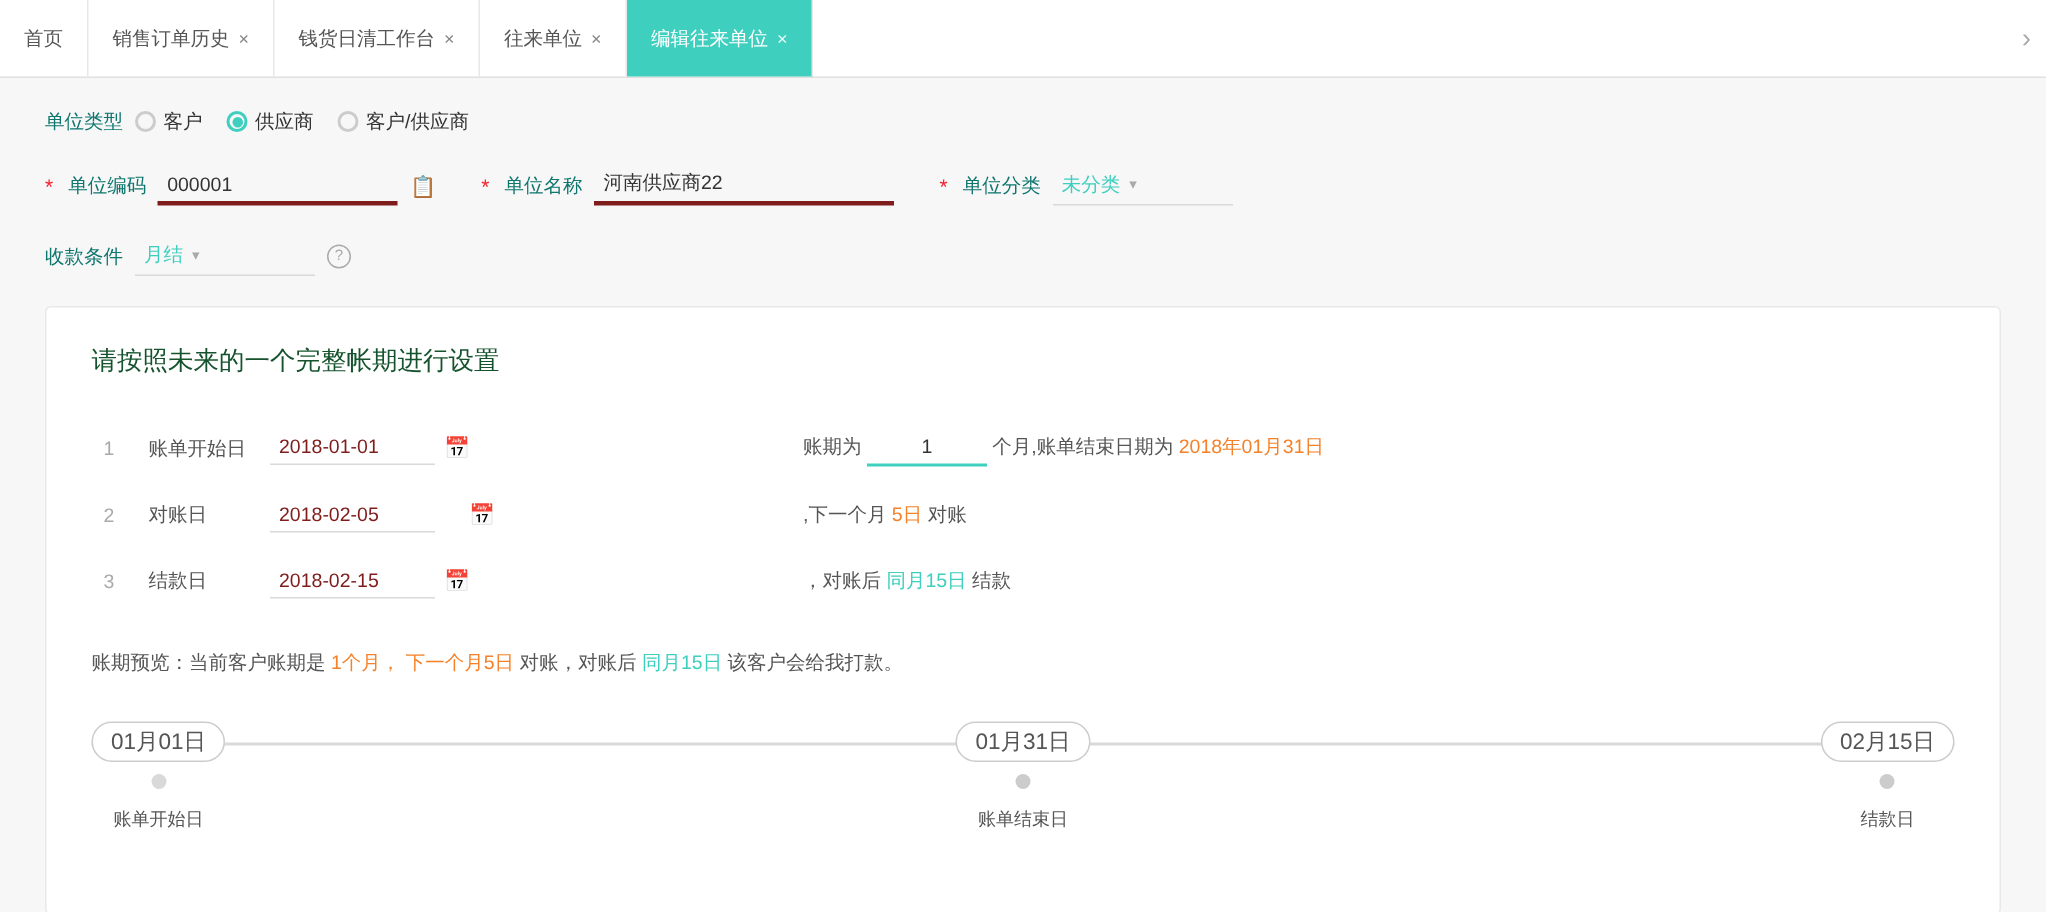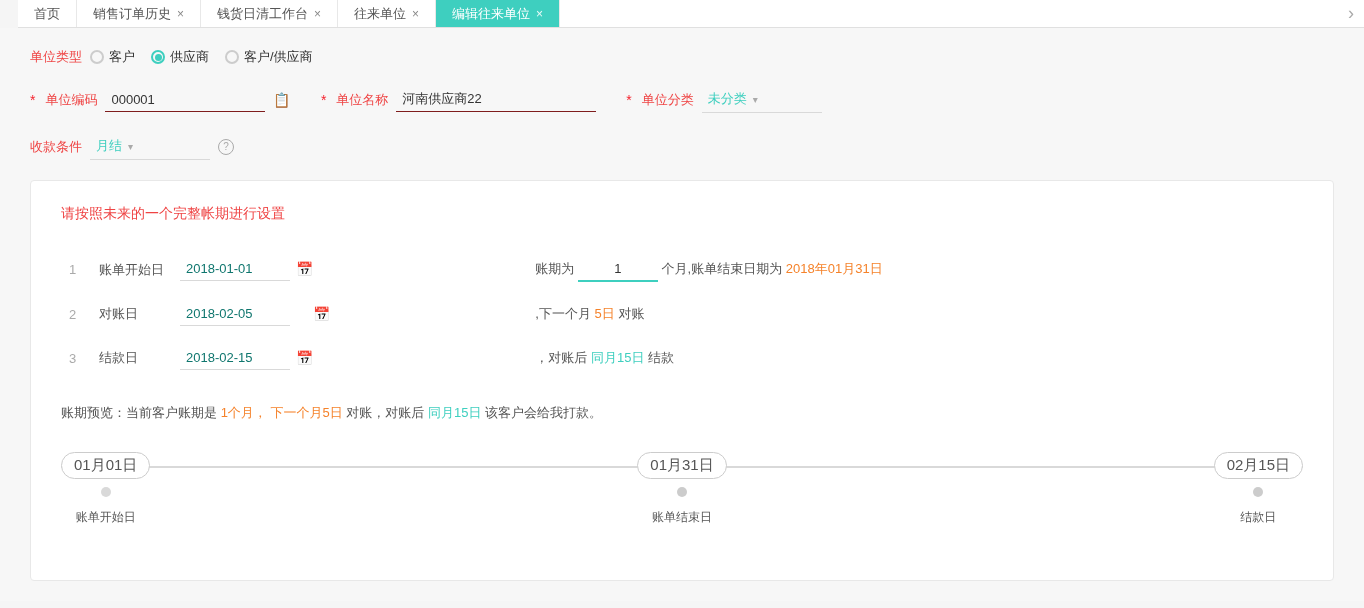--- a/index.html
+++ b/index.html
@@ -4,23 +4,22 @@
   <style>
     * { box-sizing: border-box; margin: 0; padding: 0; }
     body { font-family: 'Microsoft YaHei', 'PingFang SC', sans-serif; font-size: 14px; background: #f5f5f5; color: #333; }
 
     
     .tabs-bar {
       display: flex;
       align-items: stretch;
       background: #fff;
       border-bottom: 1px solid #e0e0e0;
-      height: 28px;
+      height: 52px;
       padding-left: 0;
-      margin-left: 18px;
     }
     .tab-item {
       display: flex;
       align-items: center;
       padding: 0 16px;
       cursor: pointer;
       font-size: 13px;
       color: #555;
       border-right: 1px solid #e8e8e8;
       height: 100%;
@@ -61,31 +60,31 @@
       align-items: center;
       margin-bottom: 20px;
       gap: 30px;
     }
     .form-field {
       display: flex;
       align-items: center;
       gap: 8px;
     }
     .form-label {
-      color: #ef4444;
+      color: #0f766e;
       font-size: 13px;
       white-space: nowrap;
     }
     .required-star {
       color: #f5222d;
       margin-right: 2px;
     }
     .form-input {
       border: none;
-      border-bottom: 1px solid #7f1d1d;
+      border-bottom: 3px solid #7f1d1d;
       padding: 4px 6px;
       font-size: 13px;
       outline: none;
       background: transparent;
       color: #333;
       width: 160px;
     }
 
     
     .radio-group {
@@ -142,22 +141,22 @@
 
     
     .section-box {
       background: #fff;
       border: 1px solid #e8e8e8;
       border-radius: 4px;
       padding: 24px 30px;
       margin-bottom: 0;
     }
     .section-title {
-      font-size: 14px;
-      color: #ef4444;
+      font-size: 17px;
+      color: #14532d;
       margin-bottom: 24px;
     }
 
     
     .steps-table {
       width: 100%;
       border-collapse: collapse;
     }
     .steps-table td {
       padding: 10px 8px;
@@ -172,21 +171,21 @@
       color: #555;
       width: 80px;
       white-space: nowrap;
     }
     .step-date-input {
       border: none;
       border-bottom: 1px solid #d9d9d9;
       padding: 4px 6px;
       font-size: 13px;
       outline: none;
-      color: #0f766e;
+      color: #7f1d1d;
       width: 110px;
       background: transparent;
     }
     .step-desc {
       color: #555;
       font-size: 13px;
     }
     .highlight-orange { color: #f5822a; font-weight: 500; }
     .highlight-teal { color: #3ecfbf; font-weight: 500; }
     .period-input {

